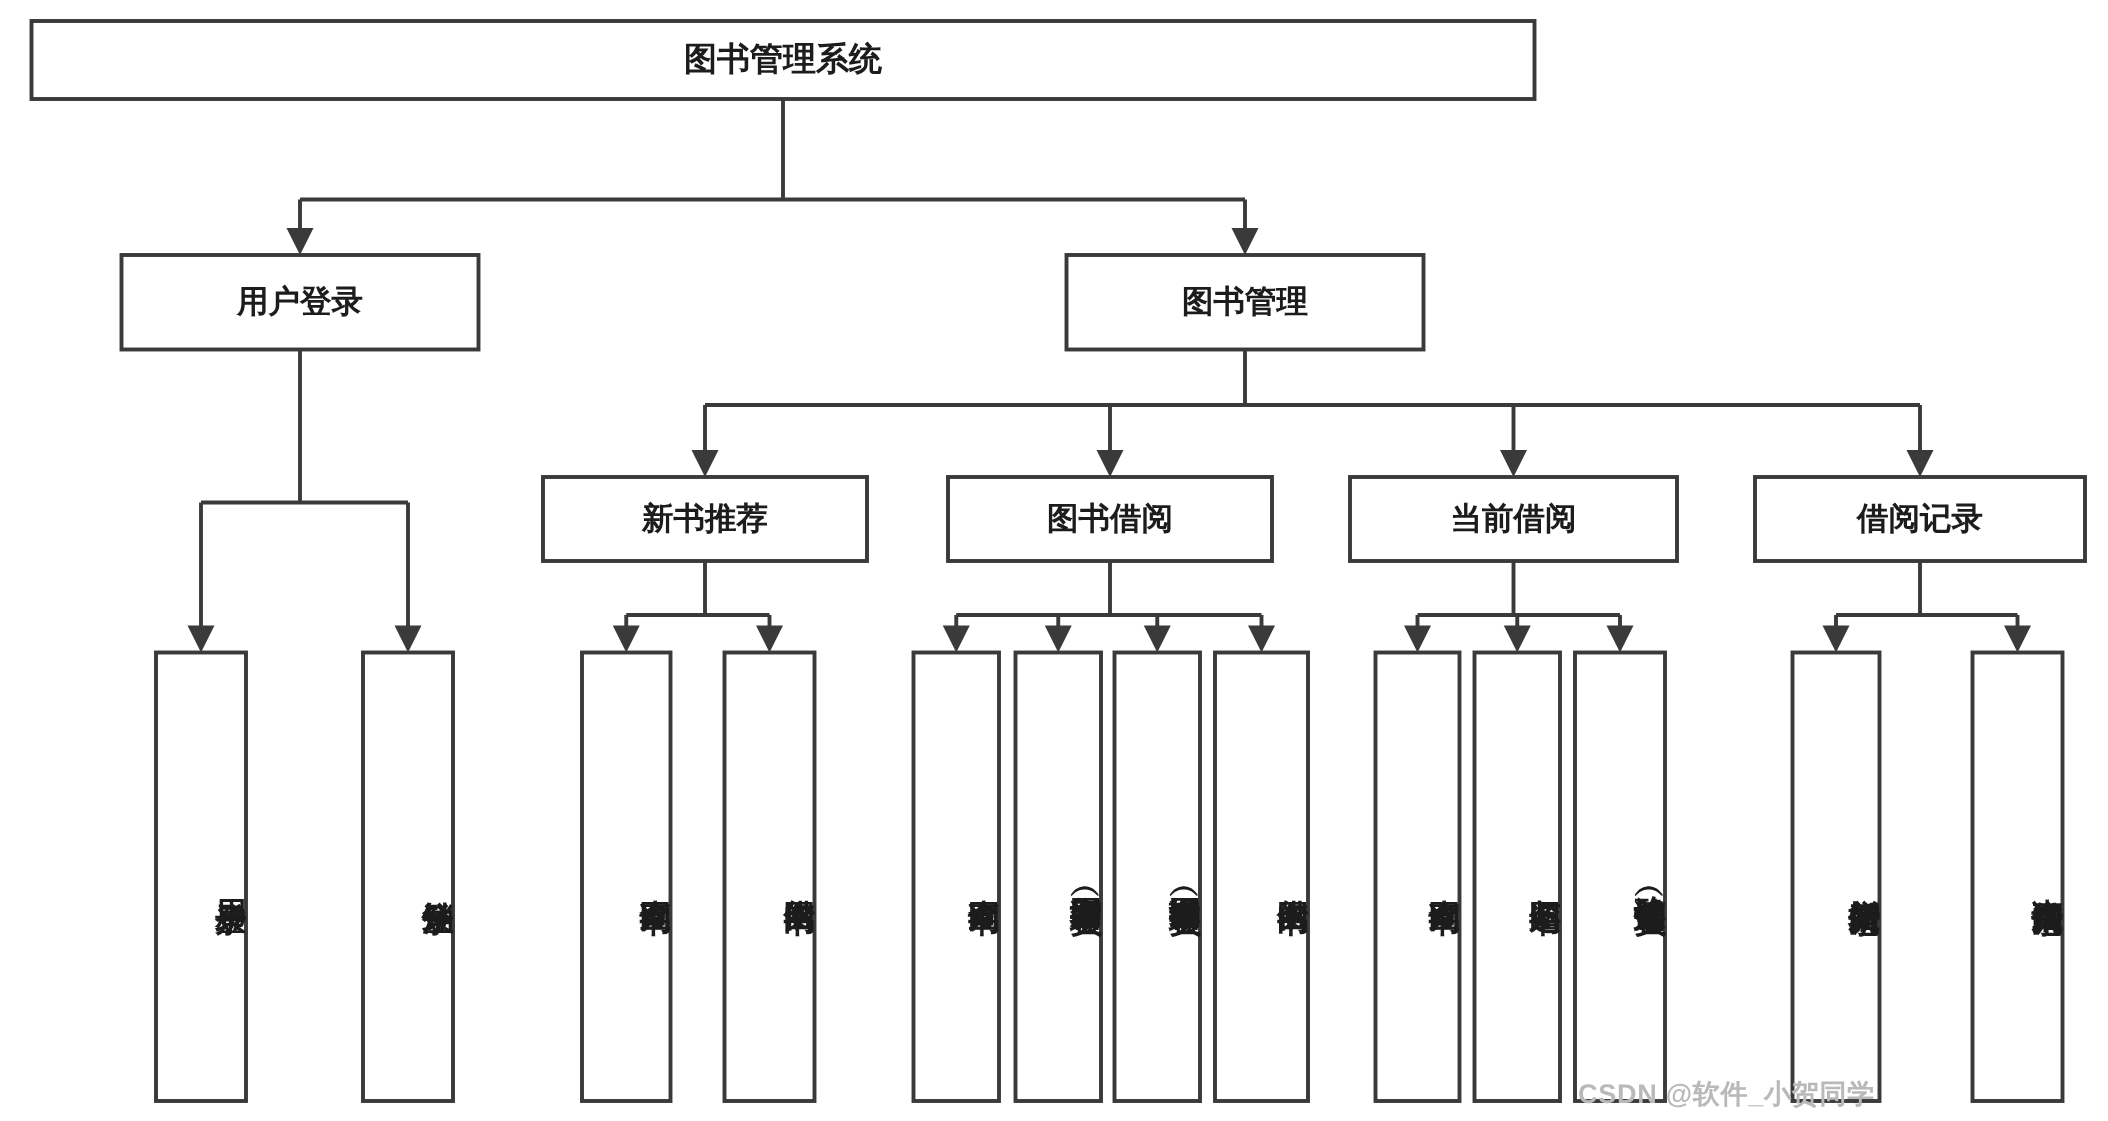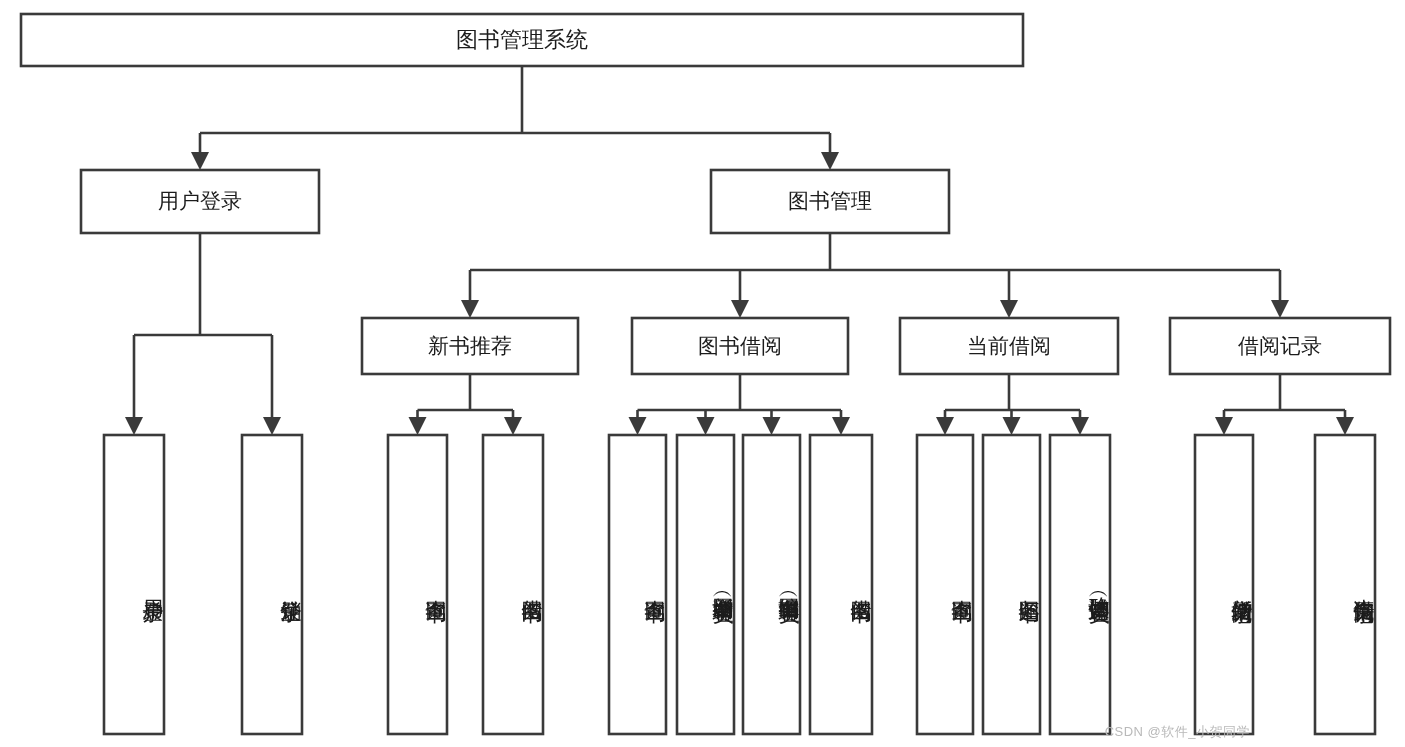--- a/index.html
+++ b/index.html
@@ -11,20 +11,21 @@
     width: 1405px;
     height: 747px;
     font-family: "Liberation Sans", "DejaVu Sans", sans-serif;
     overflow: hidden;
   }
   #diagram-root {
     position: relative;
     width: 1262px;
     height: 747px;
     background: #ffffff;
+    font-weight: bold;
   }
   svg#flowchart {
     position: absolute;
     left: 0;
     top: 0;
     width: 1405px;
     height: 747px;
     display: block;
   }
   .node-box {
@@ -67,21 +68,21 @@
     letter-spacing: 1px;
     text-align: center;
     white-space: nowrap;
     pointer-events: none;
   }
   #watermark {
     position: absolute;
     right: 12px;
     bottom: 6px;
     font-family: "Liberation Sans", "DejaVu Sans", sans-serif;
-    font-size: 13px;
+    font-size: 18px;
     color: #b9b9b9;
     letter-spacing: 0.5px;
     white-space: nowrap;
   }
 </style>
 </head>
 <body>
 
 <div id="diagram-root">
 

